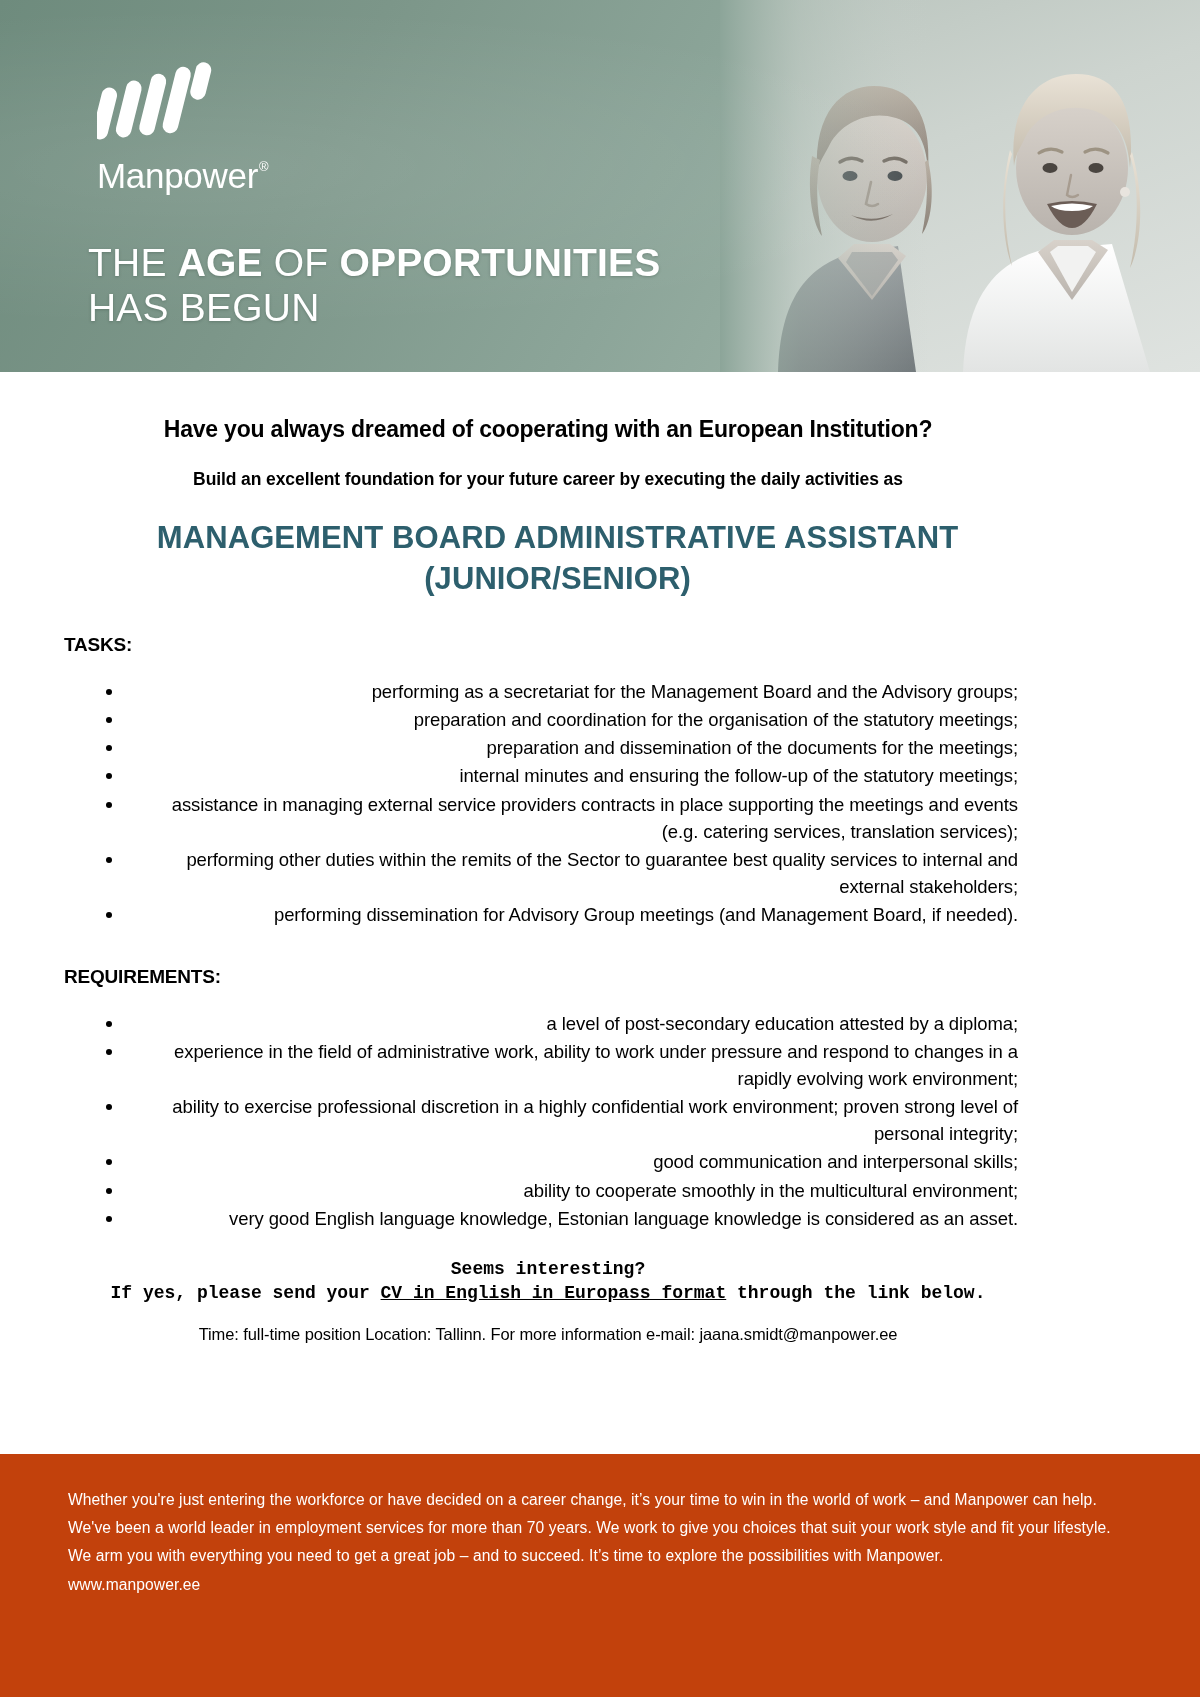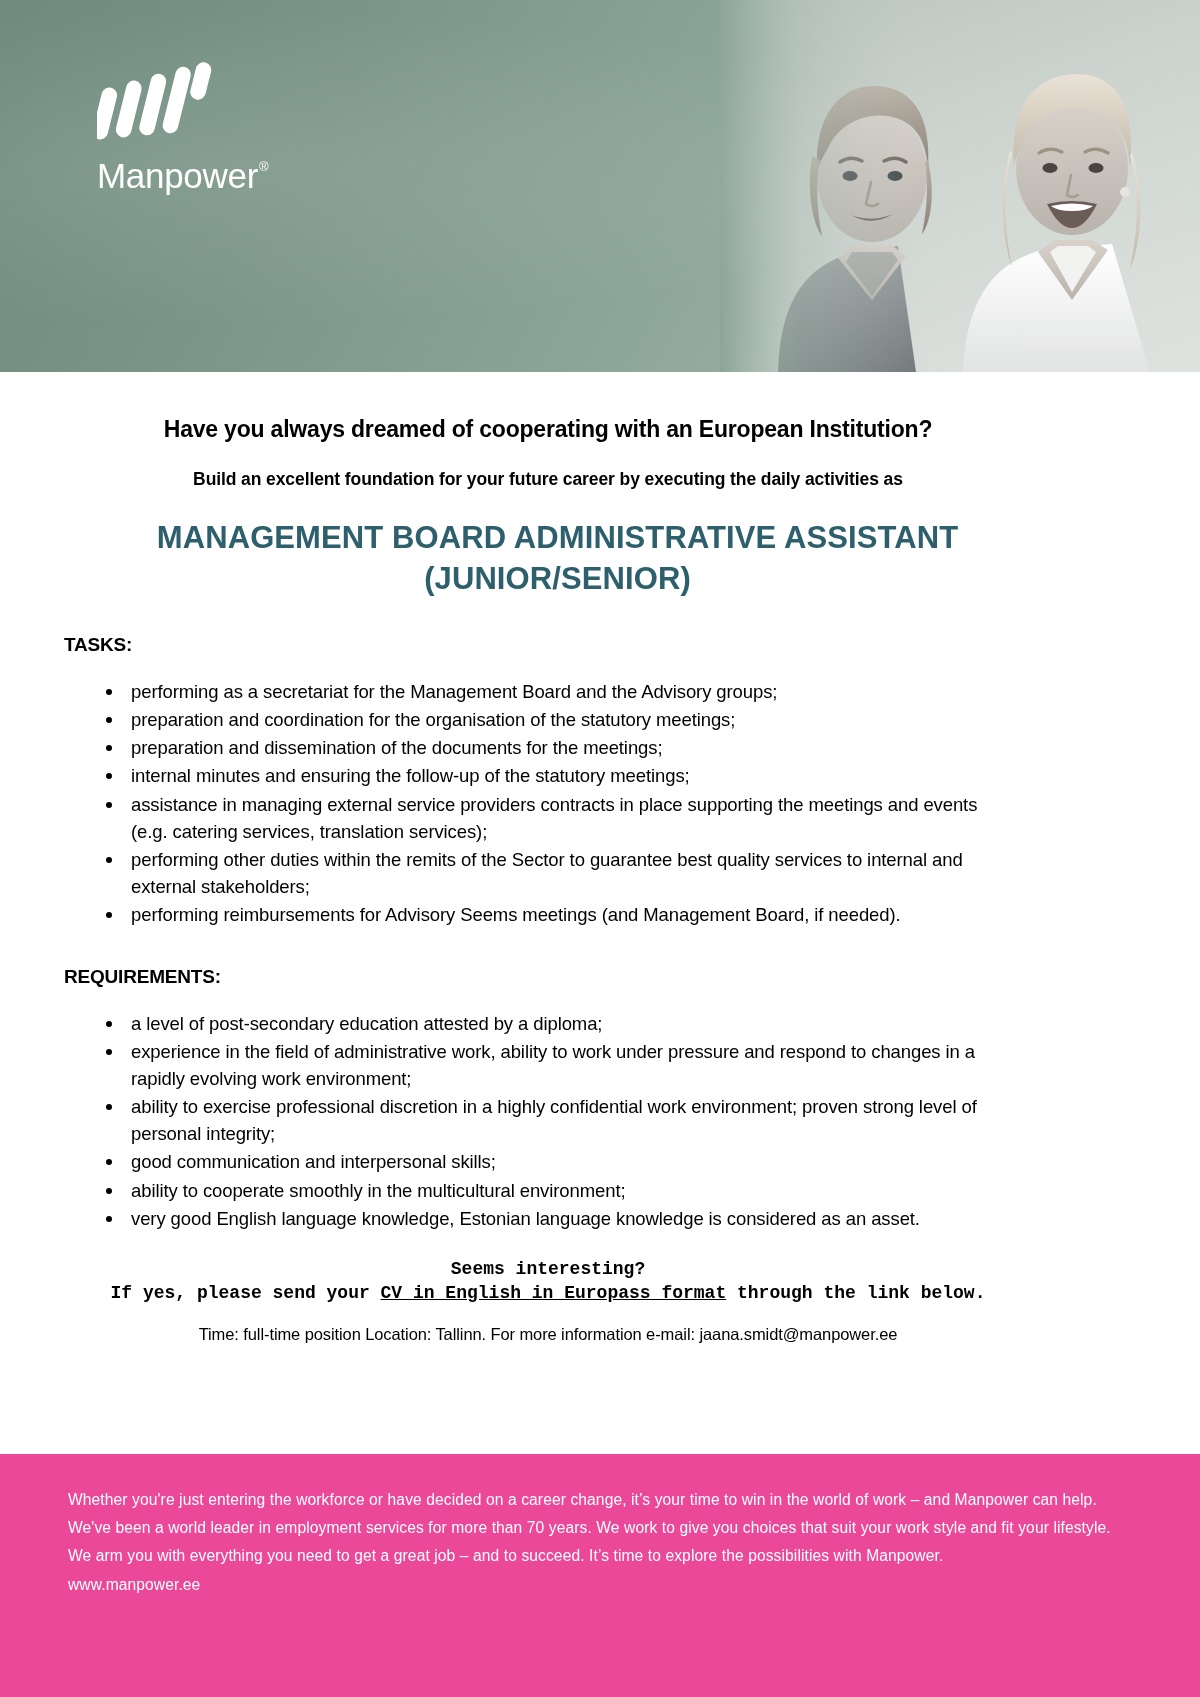--- a/index.html
+++ b/index.html
@@ -145,20 +145,21 @@
     color: #000;
     padding: 34px 0 0 64px;
     letter-spacing: -0.2px;
   }
   .section-heading.req { padding-top: 36px; }
 
   ul.bullets {
     list-style: none;
     margin: 22px 0 0 0;
     padding: 0 78px 0 100px;
+    text-align: right;
   }
 
   ul.bullets li {
     position: relative;
     font-size: 18.5px;
     line-height: 1.47;
     color: #000;
     padding-left: 31px;
     margin-bottom: 1px;
     letter-spacing: -0.1px;
@@ -202,21 +203,21 @@
     color: #000;
     padding: 22px 60px 0 60px;
     letter-spacing: -0.1px;
   }
 
   
   .footer {
     flex: none;
     width: 1200px;
     height: 243px;
-    background: #ec4899;
+    background: #c2410c;
     padding: 32px 68px 0 68px;
   }
   .footer-text {
     color: #ffffff;
     font-size: 15.6px;
     line-height: 1.78;
     letter-spacing: 0.1px;
     max-width: 1075px;
   }
   .footer-url {
@@ -310,20 +311,24 @@
           <rect x="0" y="25" width="15.5" height="53" rx="7.75" transform="rotate(14 7.75 51.5)"></rect>
           <rect x="24" y="18" width="15.5" height="58" rx="7.75" transform="rotate(14 31.75 47)"></rect>
           <rect x="48" y="11" width="15.5" height="63" rx="7.75" transform="rotate(14 55.75 42.5)"></rect>
           <rect x="72" y="4" width="15.5" height="68" rx="7.75" transform="rotate(14 79.75 38)"></rect>
           <rect x="96" y="0" width="15.5" height="38" rx="7.75" transform="rotate(14 103.75 19)"></rect>
         </g>
       </svg>
       <div class="logo-wordmark"><span>Manpower</span><span class="logo-reg">®</span></div>
     </div>
 
+    <div class="tagline">
+      <div class="line"><span class="light">THE </span><span class="bold">AGE</span><span class="light"> OF </span><span class="bold">OPPORTUNITIES</span></div>
+      <div class="line light">HAS BEGUN</div>
+    </div>
   </div>
 
   <div class="body-wrap">
 
     <div class="headline">Have you always dreamed of cooperating with an European Institution?</div>
 
     <div class="subheadline">Build an excellent foundation for your future career by executing the daily activities as</div>
 
     <div class="job-title">
       <div>MANAGEMENT BOARD ADMINISTRATIVE ASSISTANT</div>
@@ -331,21 +336,21 @@
     </div>
 
     <div class="section-heading">TASKS:</div>
     <ul class="bullets">
       <li>performing as a secretariat for the Management Board and the Advisory groups;</li>
       <li>preparation and coordination for the organisation of the statutory meetings;</li>
       <li>preparation and dissemination of the documents for the meetings;</li>
       <li>internal minutes and ensuring the follow-up of the statutory meetings;</li>
       <li>assistance in managing external service providers contracts in place supporting the meetings and events (e.g. catering services, translation services);</li>
       <li>performing other duties within the remits of the Sector to guarantee best quality services to internal and external stakeholders;</li>
-      <li>performing reimbursements for Advisory Seems meetings (and Management Board, if needed).</li>
+      <li>performing dissemination for Advisory Group meetings (and Management Board, if needed).</li>
     </ul>
 
     <div class="section-heading req">REQUIREMENTS:</div>
     <ul class="bullets">
       <li>a level of post-secondary education attested by a diploma;</li>
       <li>experience in the field of administrative work, ability to work under pressure and respond to changes in a rapidly evolving work environment;</li>
       <li>ability to exercise professional discretion in a highly confidential work environment; proven strong level of personal integrity;</li>
       <li>good communication and interpersonal skills;</li>
       <li>ability to cooperate smoothly in the multicultural environment;</li>
       <li>very good English language knowledge, Estonian language knowledge is considered as an asset.</li>

